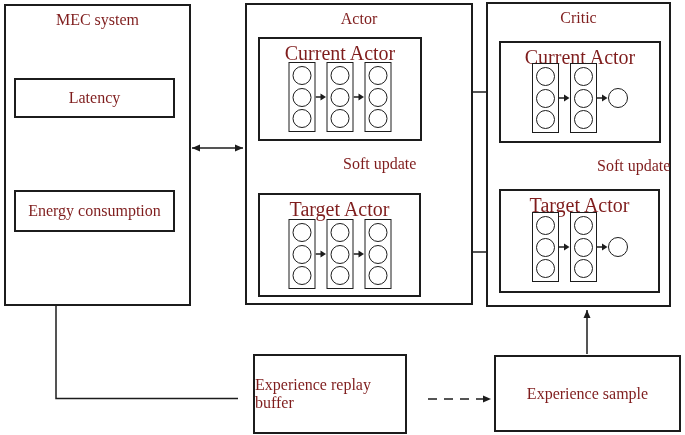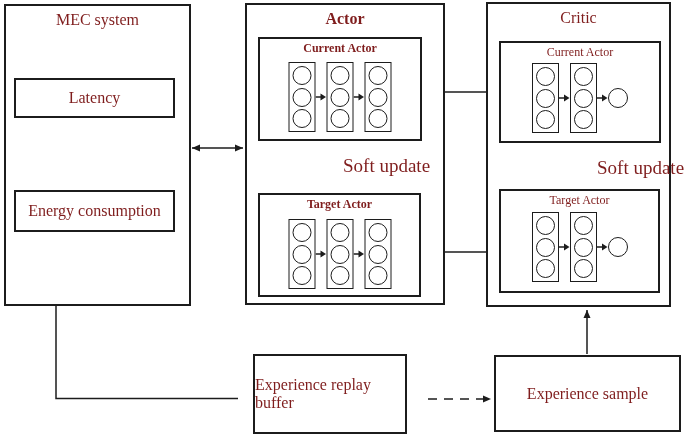--- a/index.html
+++ b/index.html
@@ -7,28 +7,28 @@
     position:relative; width:685px; height:435px; background:#ffffff;
     font-family:"Liberation Serif","DejaVu Serif",serif; color:#7f1d1d;
     overflow:hidden;
   }
   svg.wires { position:absolute; left:0; top:0; width:685px; height:435px; }
   .box {
     position:absolute; box-sizing:border-box;
     border:2px solid #1c1c1c; background:#ffffff;
   }
   .box-title { text-align:center; font-size:16px; margin-top:5px; line-height:1.1; }
-  .net-title { text-align:center; font-size:12px; margin-top:3px; line-height:1.1; }
+  .net-title { text-align:center; font-size:20px; margin-top:3px; line-height:1.1; }
   .label-box {
     position:absolute; box-sizing:border-box; border:2px solid #1c1c1c;
     display:flex; align-items:center; justify-content:center;
     font-size:16px; background:#ffffff; text-align:left;
   }
   .soft-update {
-    position:absolute; font-size:19px; line-height:1; white-space:nowrap;
+    position:absolute; font-size:16px; line-height:1; white-space:nowrap;
   }
   
   .nn {
     position:absolute; left:50%; transform:translateX(-50%);
     display:flex; align-items:center;
   }
   .nn-col {
     width:27px; height:70px; box-sizing:border-box;
     border:1.5px solid #1c1c1c; background:#fff;
     display:flex; flex-direction:column; align-items:center; justify-content:space-evenly;
@@ -73,21 +73,21 @@
 
     <line x1="587" y1="354" x2="587" y2="310" stroke="#1c1c1c" stroke-width="1.5" marker-end="url(#ah)"></line>
   </svg>
 
   <div class="box" style="left:4px; top:4px; width:187px; height:302px;">
     <div class="box-title">MEC system</div>
     <div class="label-box" style="left:8px; top:72px; width:161px; height:40px;">Latency</div>
     <div class="label-box" style="left:8px; top:184px; width:161px; height:42px;">Energy consumption</div>
   </div>
 
-  <div class="box" style="left:245px; top:3px; width:200px; height:302px;font-weight:bold;">
+  <div class="box" style="left:245px; top:3px; width:228px; height:302px;">
     <div class="box-title">Actor</div>
     <div class="box" style="left:11px; top:32px; width:164px; height:104px;">
       <div class="net-title">Current Actor</div>
       <div class="nn pos-ca">
           <div class="nn-col">
             <div class="neuron"></div>
             <div class="neuron"></div>
             <div class="neuron"></div>
           </div>
           <span class="nn-arrow">

